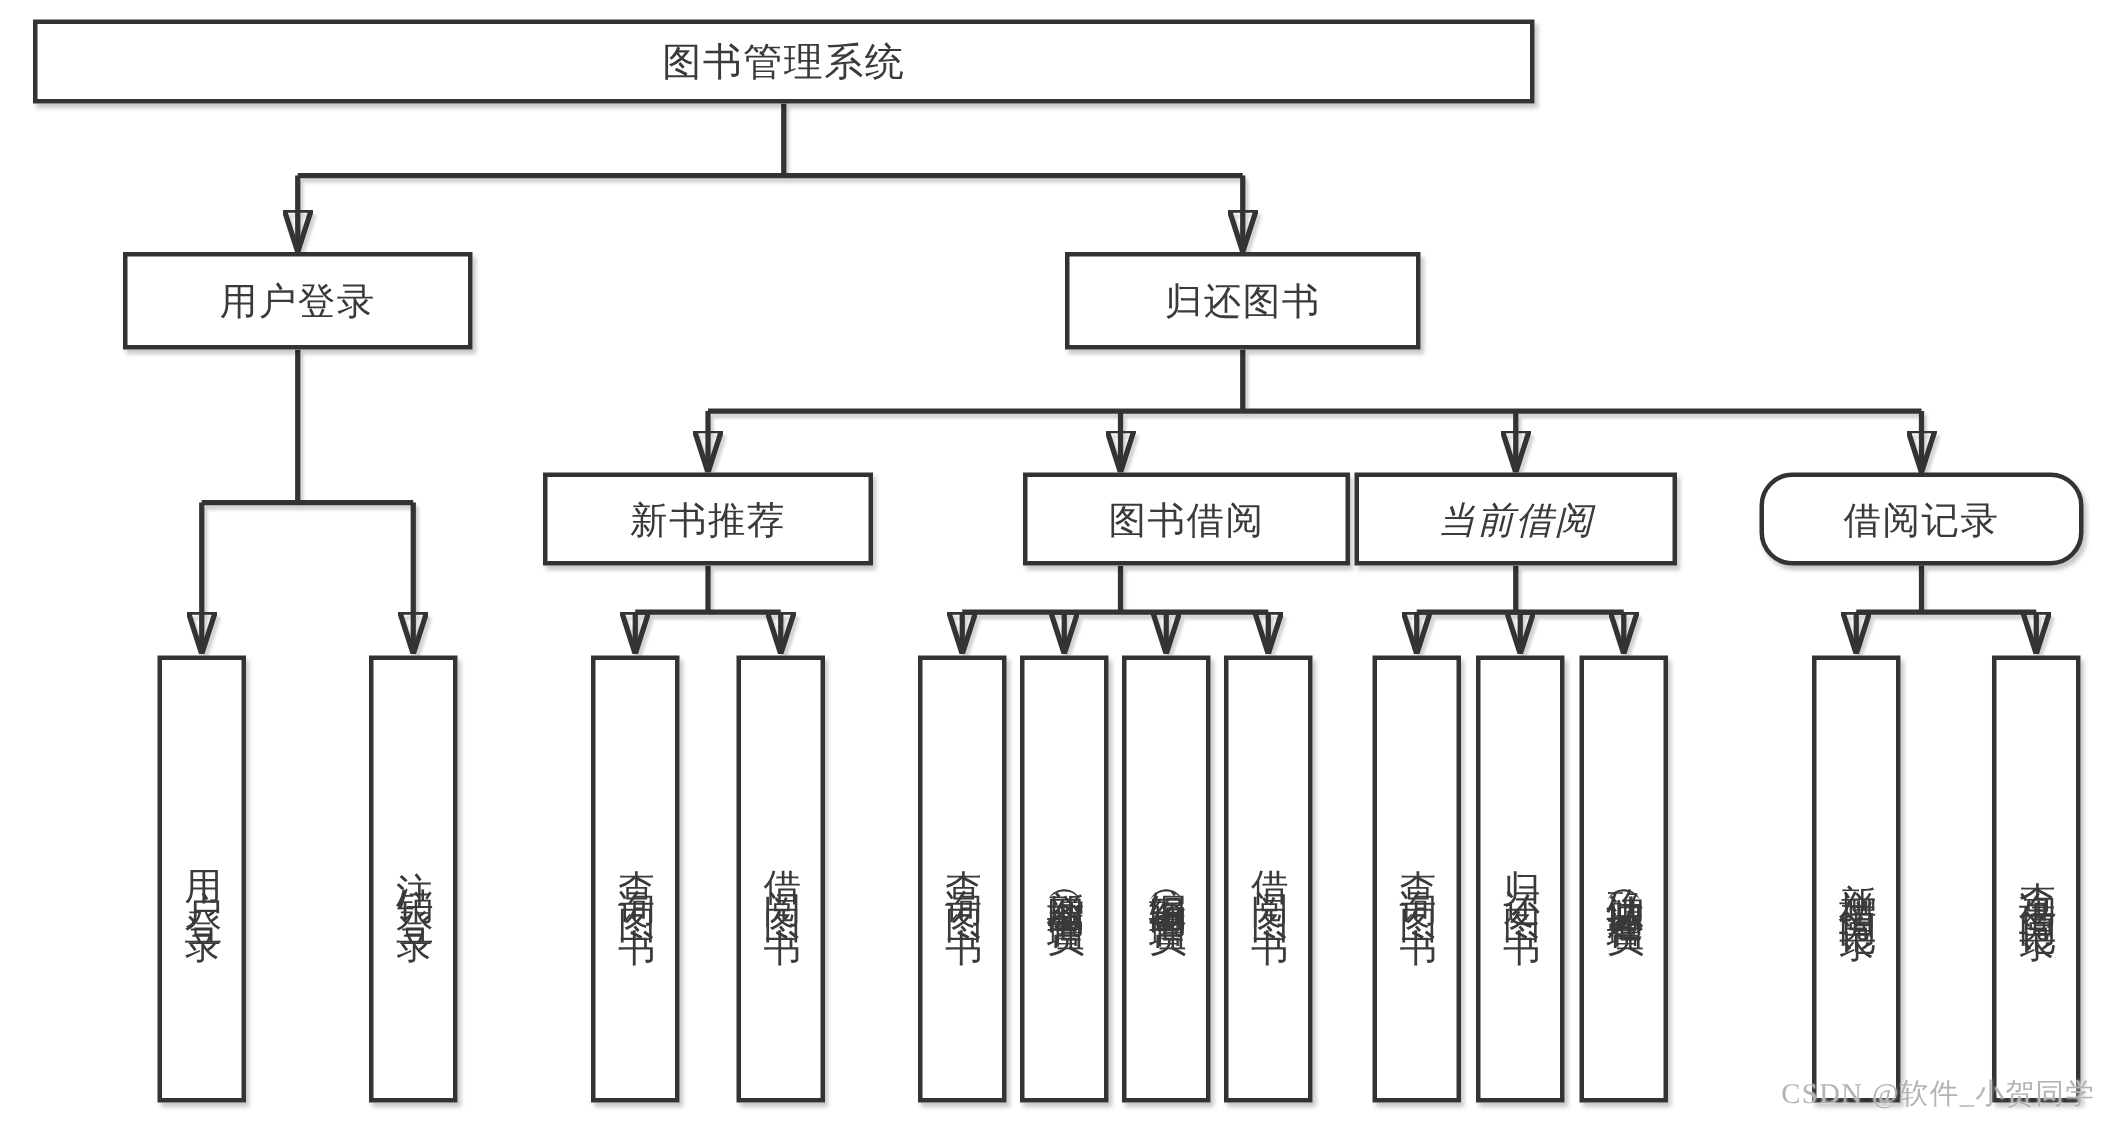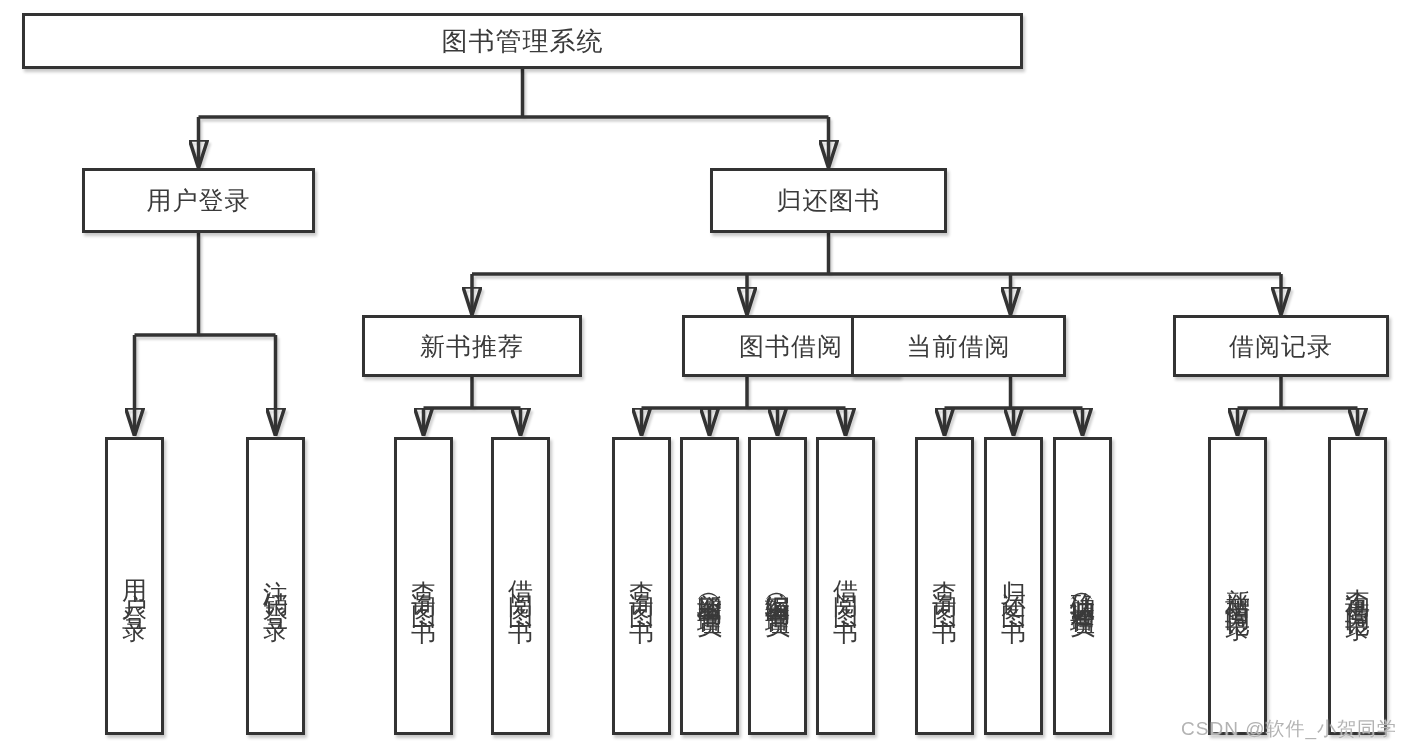--- a/index.html
+++ b/index.html
@@ -64,20 +64,21 @@
   .vlabel.v9 { letter-spacing: 3px; }
   #watermark {
     position: absolute;
     right: 8px;
     bottom: 5px;
     font-size: 19px;
     color: #b3b3b3;
     text-shadow: 0 0 2px #ffffff;
     z-index: 5;
     letter-spacing: 1px;
+    font-family: Liberation Serif, serif;
   }
 </style>
 </head>
 <body>
 
 <div id="canvas">
 
   <svg id="connectors" viewBox="0 0 1405 747" xmlns="http://www.w3.org/2000/svg">
     <defs>
       <marker id="arw" markerUnits="userSpaceOnUse" markerWidth="28" markerHeight="20" viewBox="0 0 28 20" refX="26" refY="10" orient="auto">
@@ -136,24 +137,24 @@
   <div class="box hbox" style="left:710px; top:168px; width:237px; height:65px;">
     <span>归还图书</span>
   </div>
 
   <div class="box hbox" style="left:362px; top:315px; width:220px; height:62px;justify-content:center;">
     <span>新书推荐</span>
   </div>
   <div class="box hbox" style="left:638px; top:315px; width:218px; height:62px;margin-left:44px;">
     <span>图书借阅</span>
   </div>
-  <div class="box hbox" style="left:851px; top:315px; width:215px; height:62px;">
+  <div class="box hbox" style="left:903px; top:315px; width:215px; height:62px;font-style:italic;">
     <span>当前借阅</span>
   </div>
-  <div class="box hbox" style="left:1173px; top:315px; width:216px; height:62px;">
+  <div class="box hbox" style="left:1173px; top:315px; width:216px; height:62px;border-radius:22px;">
     <span>借阅记录</span>
   </div>
 
   <div class="box vbox" style="left:105px;">
     <span class="vlabel v4">用户登录</span>
   </div>
   <div class="box vbox" style="left:246px;">
     <span class="vlabel v4">注销登录</span>
   </div>
 

